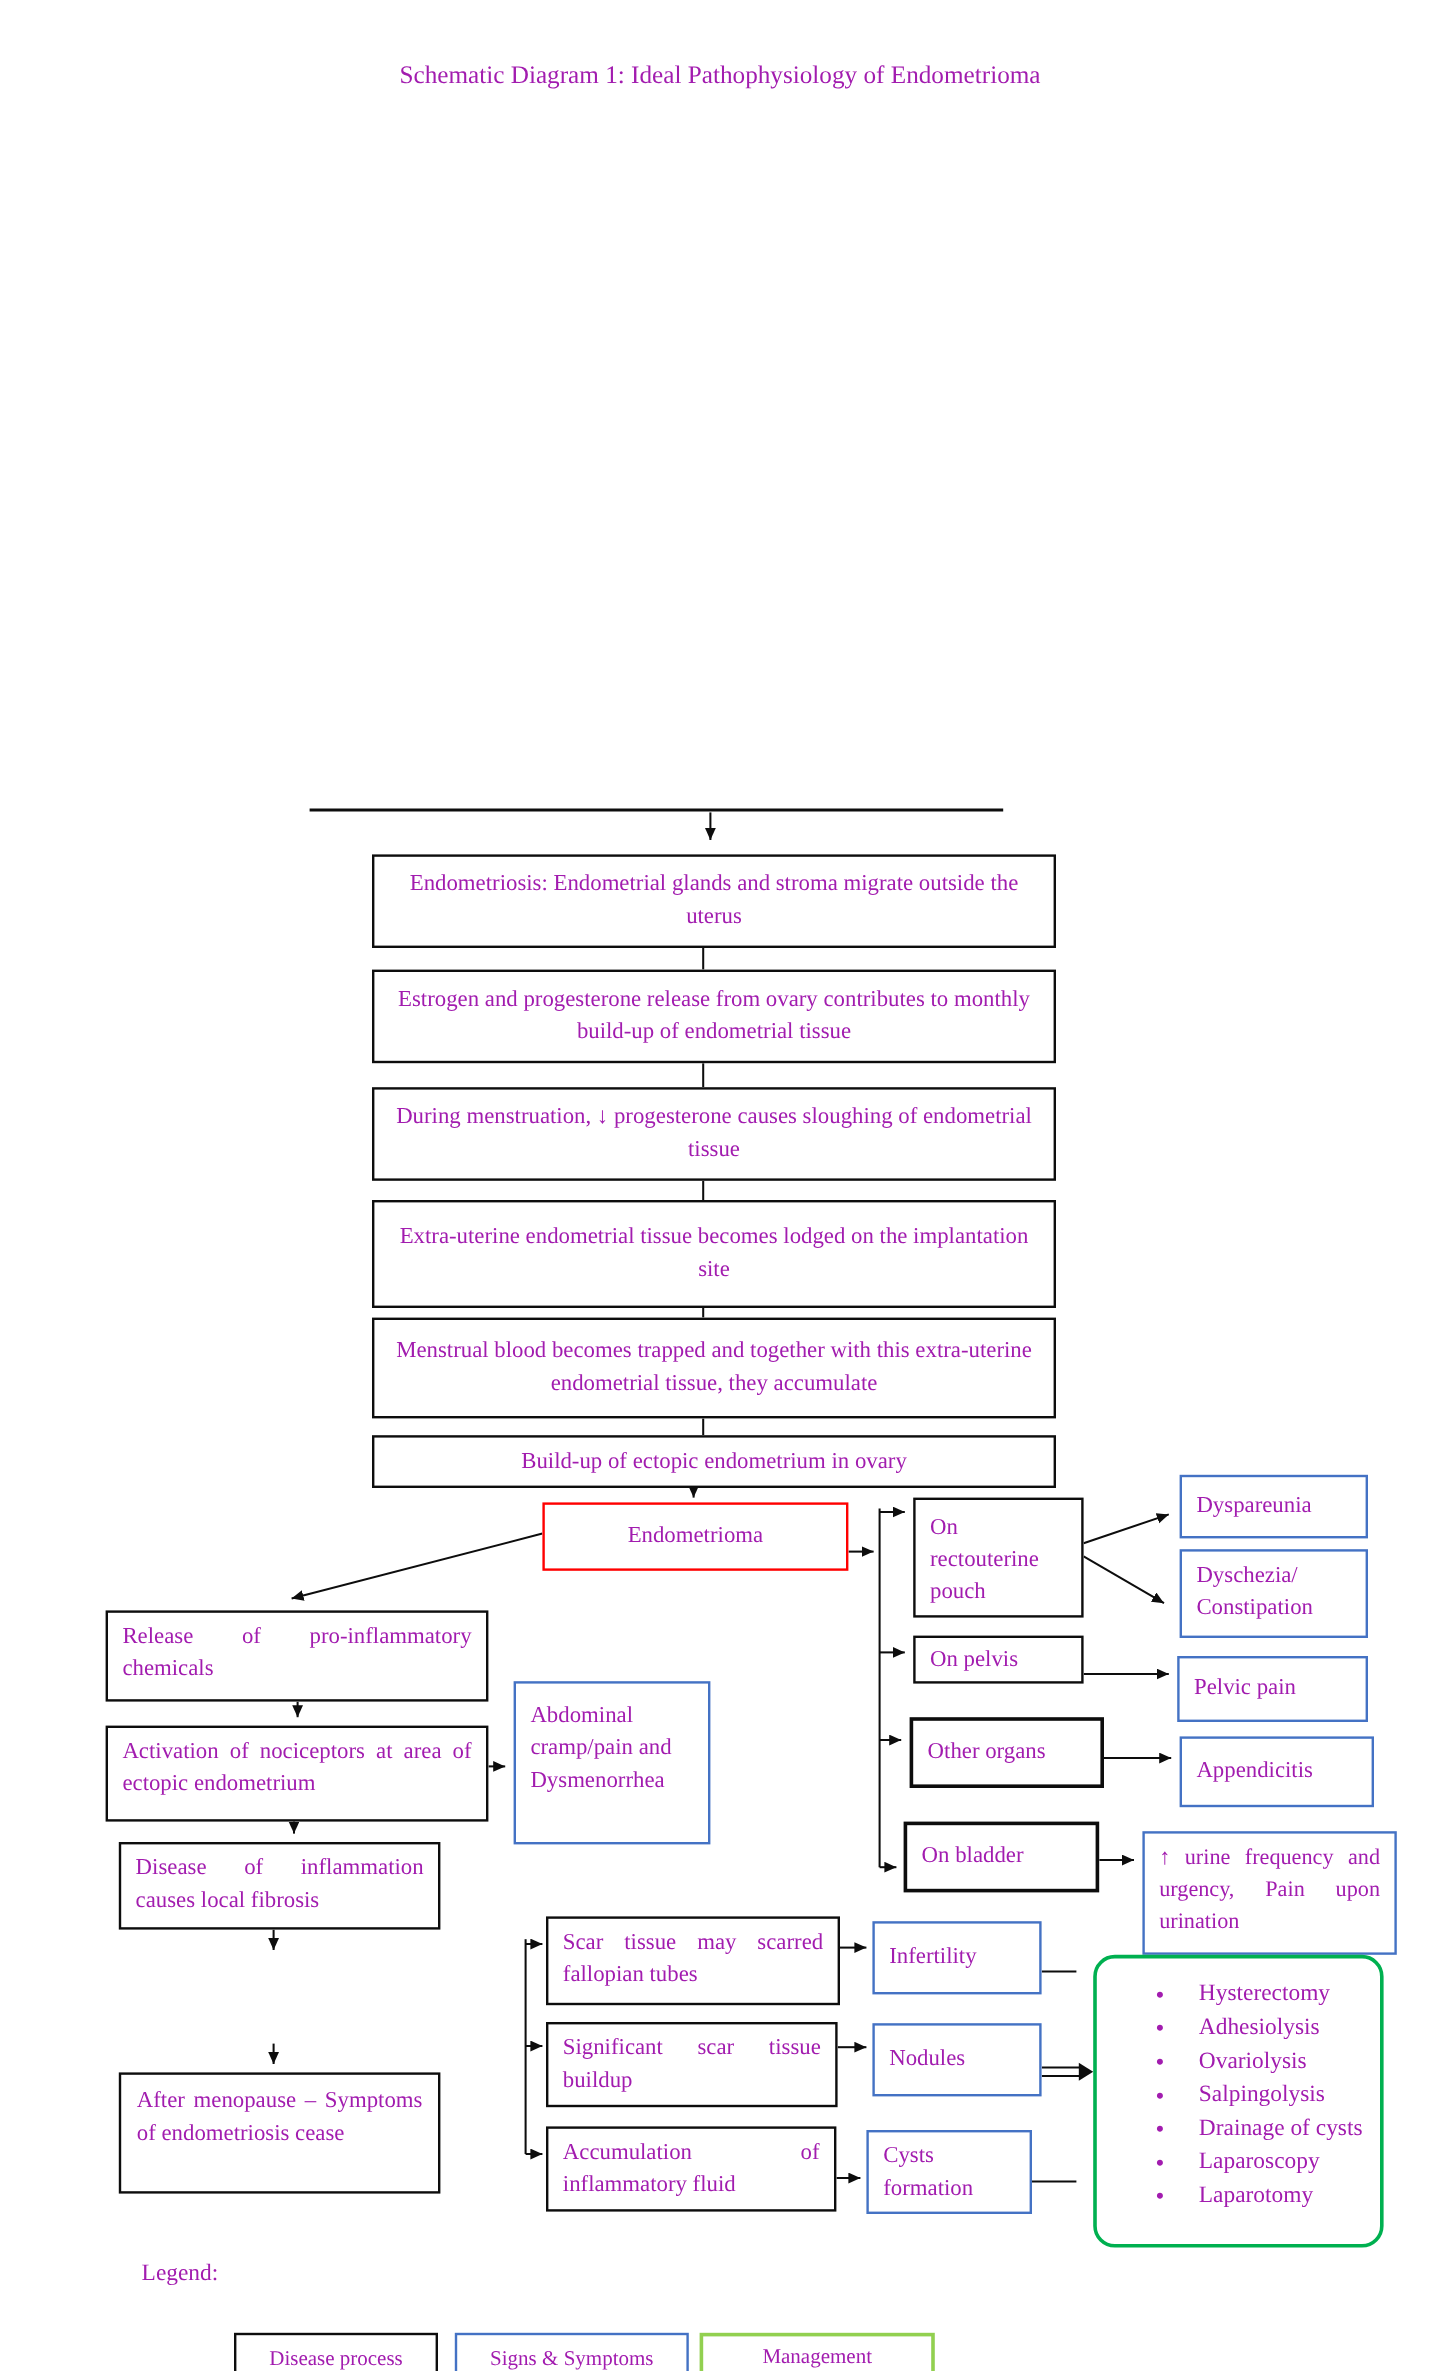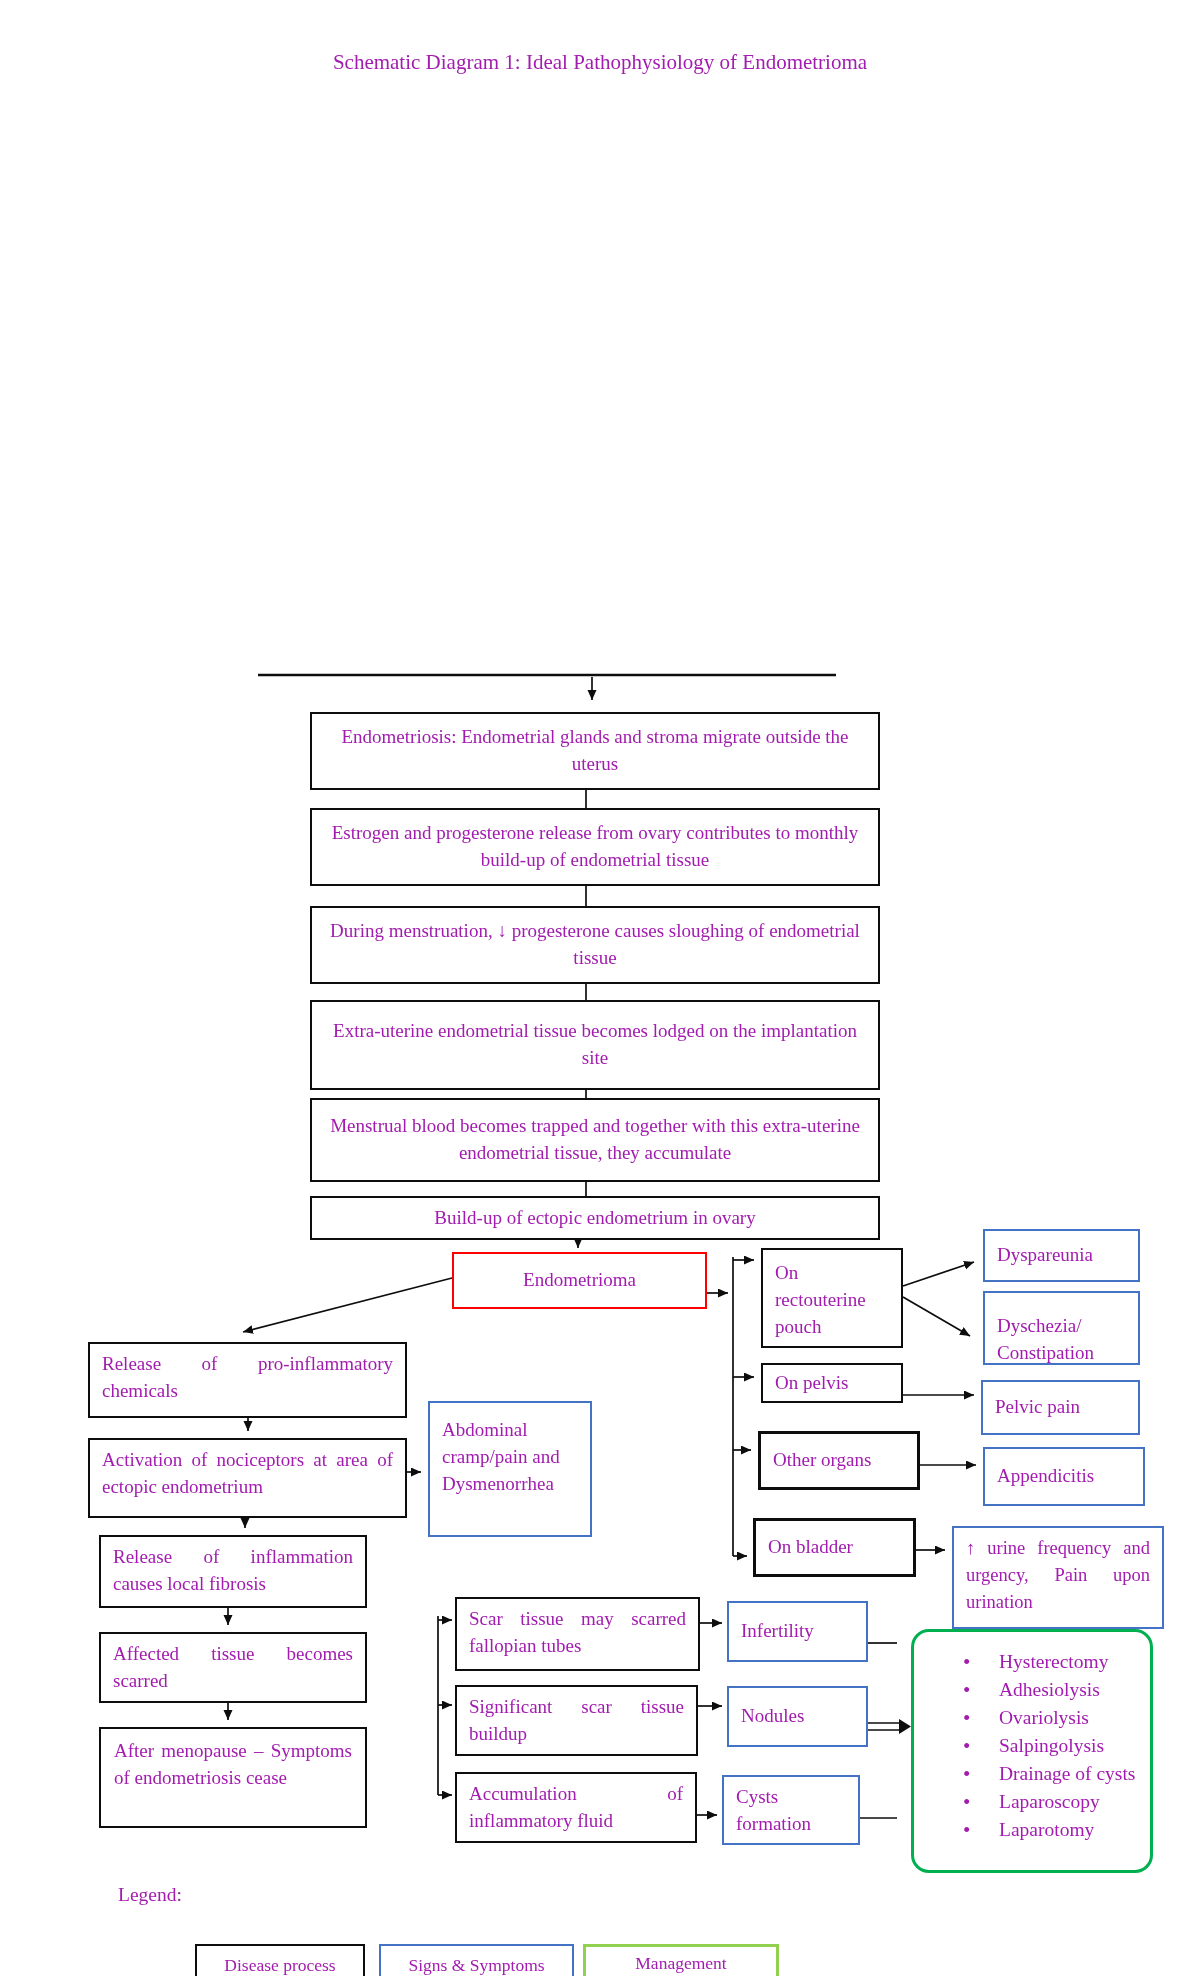--- a/index.html
+++ b/index.html
@@ -96,33 +96,32 @@
   <div class="box d center" style="left:310px;top:808px;width:570px;height:78px;">Estrogen and progesterone release from ovary contributes to monthly build-up of endometrial tissue</div>
   <div class="box d center" style="left:310px;top:906px;width:570px;height:78px;">During menstruation, ↓ progesterone causes sloughing of endometrial tissue</div>
   <div class="box d center" style="left:310px;top:1000px;width:570px;height:90px;">Extra-uterine endometrial tissue becomes lodged on the implantation site</div>
   <div class="box d center" style="left:310px;top:1098px;width:570px;height:84px;">Menstrual blood becomes trapped and together with this extra-uterine endometrial tissue, they accumulate</div>
   <div class="box d center" style="left:310px;top:1196px;width:570px;height:44px;">Build-up of ectopic endometrium in ovary</div>
 
   <div class="box red center" style="left:452px;top:1252px;width:255px;height:57px;">Endometrioma</div>
 
   <div class="box d just" style="left:88px;top:1342px;width:319px;height:76px;">Release of pro-inflammatory chemicals</div>
   <div class="box d just" style="left:88px;top:1438px;width:319px;height:80px;">Activation of nociceptors at area of ectopic endometrium</div>
-  <div class="box d just" style="left:99px;top:1535px;width:268px;height:73px;">Release of inflammation causes local fibrosis</div>
-  <div class="box d just" style="left:99px;top:1632px;width:268px;height:71px;">Affected tissue becomes scarred</div>
+  <div class="box d just" style="left:99px;top:1535px;width:268px;height:73px;">Disease of inflammation causes local fibrosis</div>
   <div class="box d just" style="left:99px;top:1727px;width:268px;height:101px;padding:9px 13px;">After menopause – Symptoms of endometriosis cease</div>
 
   <div class="box s padtext" style="left:428px;top:1401px;width:164px;height:136px;padding:14px 12px;">Abdominal cramp/pain and Dysmenorrhea</div>
 
   <div class="box d padtext" style="left:761px;top:1248px;width:142px;height:100px;padding:10px 12px;">On rectouterine pouch</div>
   <div class="box d vcenter" style="left:761px;top:1363px;width:142px;height:40px;">On pelvis</div>
   <div class="box dthick vcenter" style="left:758px;top:1431px;width:162px;height:59px;">Other organs</div>
   <div class="box dthick vcenter" style="left:753px;top:1518px;width:163px;height:59px;">On bladder</div>
 
   <div class="box s vcenter" style="left:983px;top:1229px;width:157px;height:53px;">Dyspareunia</div>
-  <div class="box s padtext" style="left:983px;top:1291px;width:157px;height:74px;padding:20px 12px;">Dyschezia/ Constipation</div>
+  <div class="box s padtext" style="left:983px;top:1291px;width:157px;height:74px;padding:7px 12px;">Dyschezia/ Constipation</div>
   <div class="box s vcenter" style="left:981px;top:1380px;width:159px;height:55px;">Pelvic pain</div>
   <div class="box s vcenter" style="left:983px;top:1447px;width:162px;height:59px;">Appendicitis</div>
   <div class="box s just urine" style="left:952px;top:1526px;width:212px;height:103px;">↑ urine frequency and urgency, Pain upon urination</div>
 
   <div class="box d just" style="left:455px;top:1597px;width:245px;height:74px;">Scar tissue may scarred fallopian tubes</div>
   <div class="box d just" style="left:455px;top:1685px;width:243px;height:71px;">Significant scar tissue buildup</div>
   <div class="box d just" style="left:455px;top:1772px;width:242px;height:71px;">Accumulation of inflammatory fluid</div>
 
   <div class="box s vcenter" style="left:727px;top:1601px;width:141px;height:61px;">Infertility</div>
   <div class="box s vcenter" style="left:727px;top:1686px;width:141px;height:61px;">Nodules</div>

